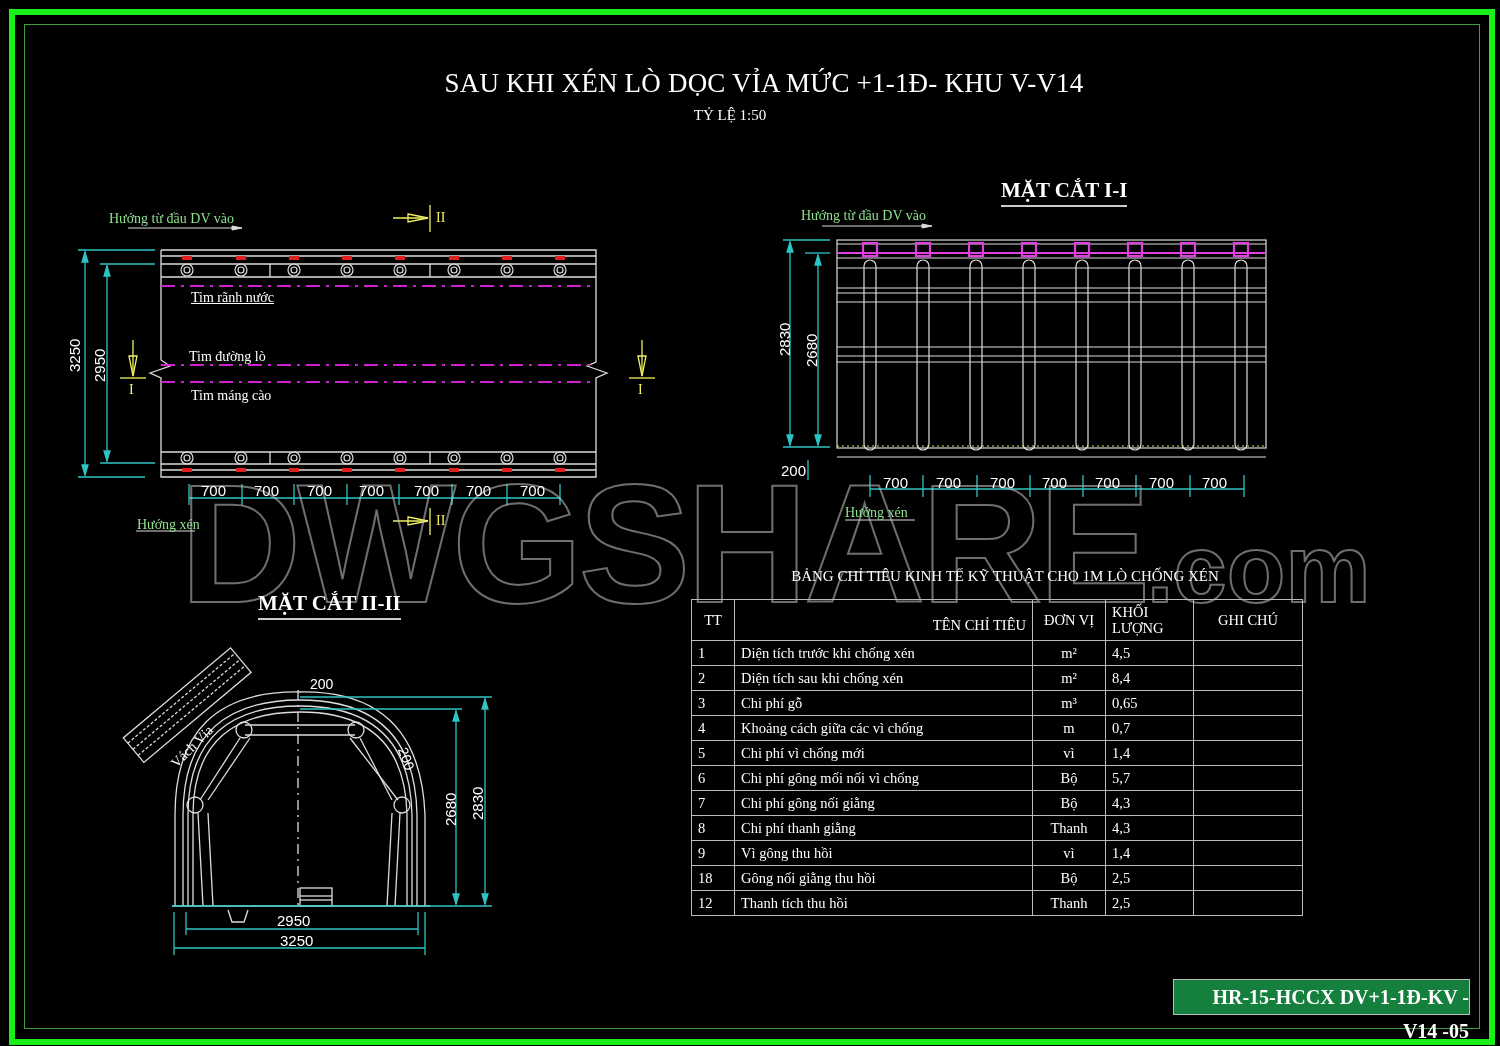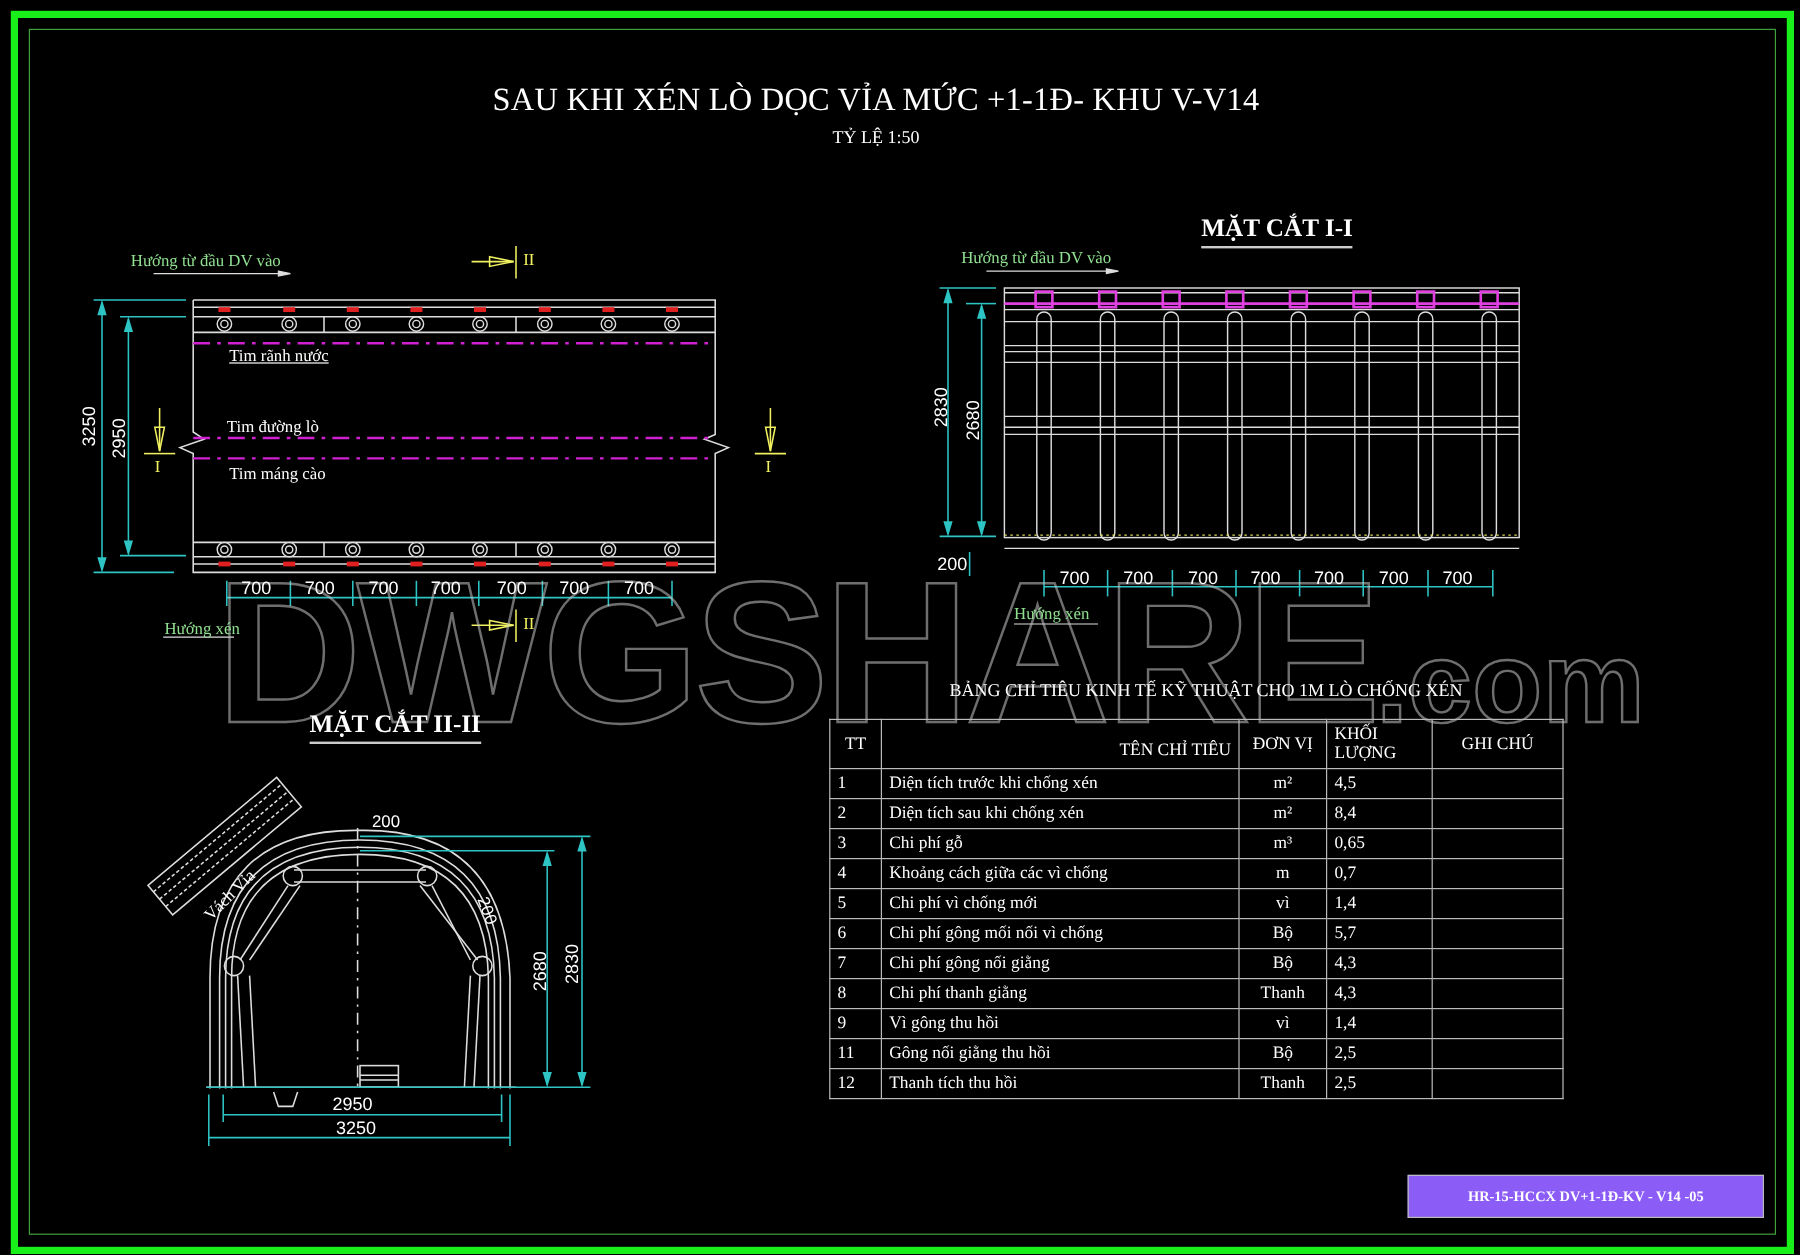--- a/index.html
+++ b/index.html
@@ -1,37 +1,37 @@
 <!DOCTYPE html>
 <html><head>
 <meta charset="utf-8">
 <style>
   html, body { margin:0; padding:0; background:#000; }
   body { width:1500px; height:1046px; position:relative; overflow:hidden; font-family:"Liberation Serif", serif; color:#fff; }
   .frame-outer { position:absolute; left:9px; top:9px; width:1474px; height:1024px; border:6px solid #19f019; box-sizing:content-box; }
   .frame-inner { position:absolute; left:24px; top:24px; width:1454px; height:1003px; border:1px solid #3fa03f; }
   .abs { position:absolute; }
-  .title { left:0; width:1460px; top:68px; text-align:center; font-size:27px; letter-spacing:0.2px; }
+  .title { left:0; width:1460px; top:68px; text-align:center; font-size:27px; letter-spacing:0.2px;padding-left:34px; }
   .scale { left:0; width:1460px; top:107px; text-align:center; font-size:15px; }
   .sec-title { font-size:21px; font-weight:bold; border-bottom:2px solid #ccc; padding-bottom:2px; }
   .green-txt { color:#8fe08f; font-size:14px; }
   .white-lbl { font-size:14px; color:#fff; }
   .dim { font-family:"Liberation Sans", sans-serif; color:#fff; font-size:15px; }
   .yellow { color:#f0f060; font-size:14px; }
   svg { position:absolute; left:0; top:0; }
   table.spec { position:absolute; left:691px; top:599px; width:612px; border-collapse:collapse; font-size:14.5px; }
   table.spec td, table.spec th { border:1.5px solid #bbb; height:24px; padding:0 6px; font-weight:normal; }
   table.spec th { height:40px; font-size:14.5px; }
   .c-tt { width:30px; }
   .c-name { text-align:left; }
   .c-unit { width:60px; text-align:center; }
   .c-qty { width:75px; text-align:left; }
   .c-note { width:96px; }
   .tbl-caption { left:690px; width:630px; top:568px; text-align:center; font-size:15px; }
-  .code-box { left:1173px; top:979px; width:295px; height:34px; border:1.5px solid #bbb; background:#8b5cf6; font-weight:bold; font-size:12px; line-height:34px; text-align:center; }
+  .code-box { left:1173px; top:979px; width:295px; height:34px; border:1.5px solid #bbb; background:#15803d; font-weight:bold; font-size:20px; line-height:34px; text-align:right; }
   .watermark { left:180px; top:448px; font-family:"Liberation Sans", sans-serif; font-weight:bold; font-size:168px; color:transparent; -webkit-text-stroke:2px rgba(200,200,200,0.55); letter-spacing:-4px; white-space:nowrap; }
   .watermark .small { font-size:96px; letter-spacing:0; }
 </style>
 </head>
 <body>
 
 <div class="frame-outer"></div>
 <div class="frame-inner"></div>
 
 <div class="abs title">SAU KHI XÉN LÒ DỌC VỈA MỨC +1-1Đ- KHU V-V14</div>
@@ -380,21 +380,21 @@
         <td class="c-note"></td>
       </tr>
       <tr>
         <td class="c-tt">9</td>
         <td class="c-name">Vì gông thu hồi</td>
         <td class="c-unit">vì</td>
         <td class="c-qty">1,4</td>
         <td class="c-note"></td>
       </tr>
       <tr>
-        <td class="c-tt">11</td>
+        <td class="c-tt">18</td>
         <td class="c-name">Gông nối giằng thu hồi</td>
         <td class="c-unit">Bộ</td>
         <td class="c-qty">2,5</td>
         <td class="c-note"></td>
       </tr>
       <tr>
         <td class="c-tt">12</td>
         <td class="c-name">Thanh tích thu hồi</td>
         <td class="c-unit">Thanh</td>
         <td class="c-qty">2,5</td>

